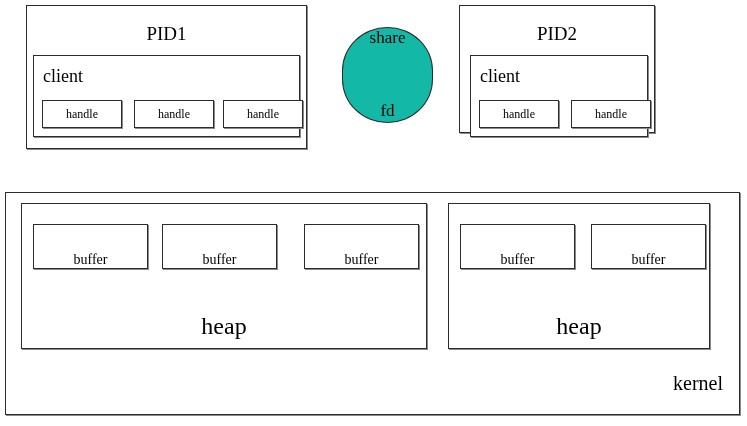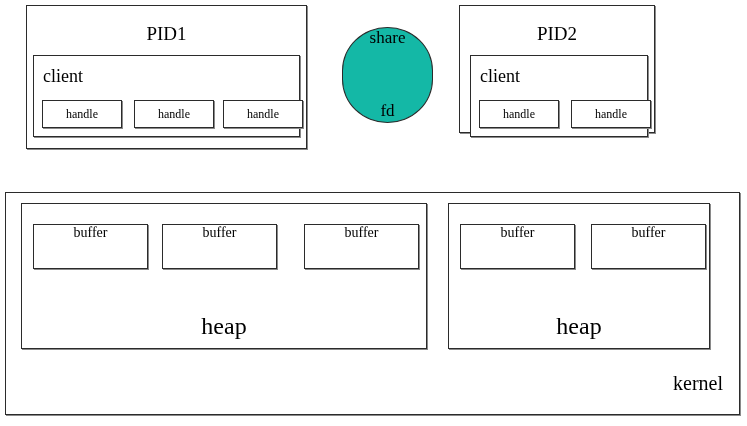--- a/index.html
+++ b/index.html
@@ -84,21 +84,21 @@
   .heap-label {
     font-size: 24px;
   }
   .buffer-box {
     position: absolute;
     box-sizing: border-box;
     background: #ffffff;
     border: 1px solid #2b2b2b;
     box-shadow: 1px 1px 0 0 #8a8a8a;
     display: flex;
-    align-items: flex-start;
+    align-items: flex-end;
     justify-content: center;
     font-size: 14px;
   }
 </style>
 </head>
 <body>
 
 <div id="canvas">
 
   <div class="box shadowed pid-frame" style="left:26px; top:5px; width:281px; height:144px;">

